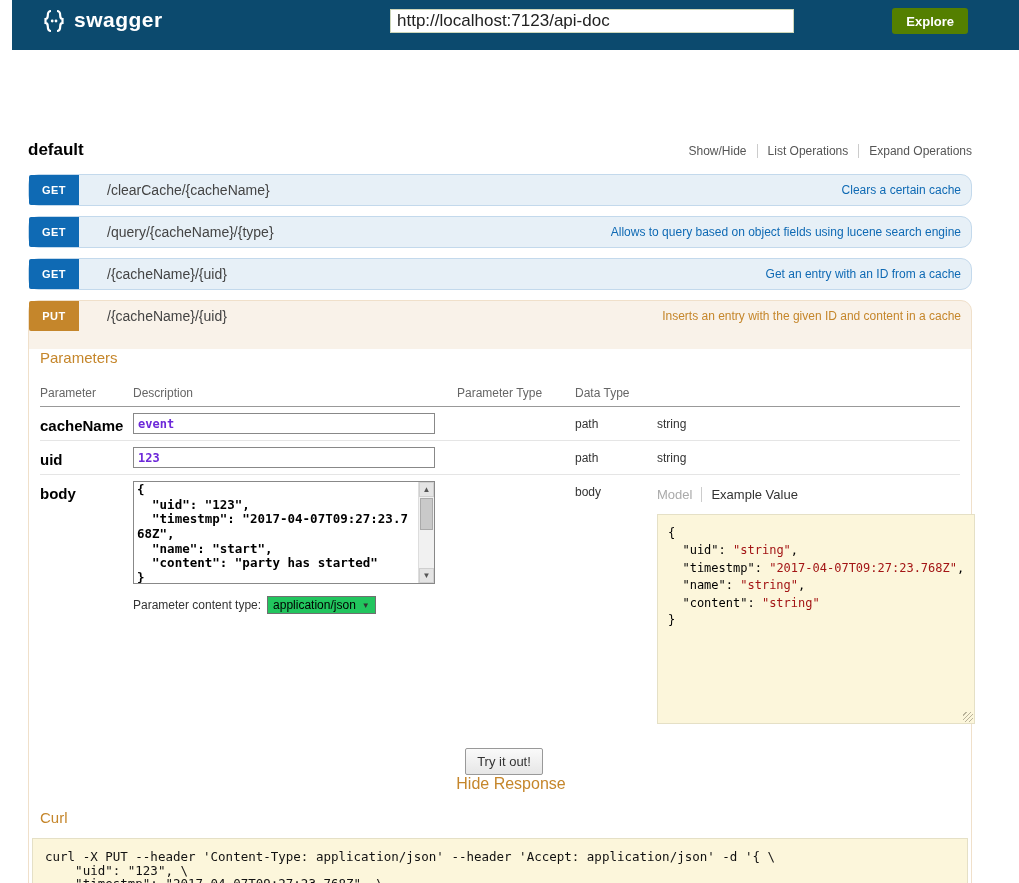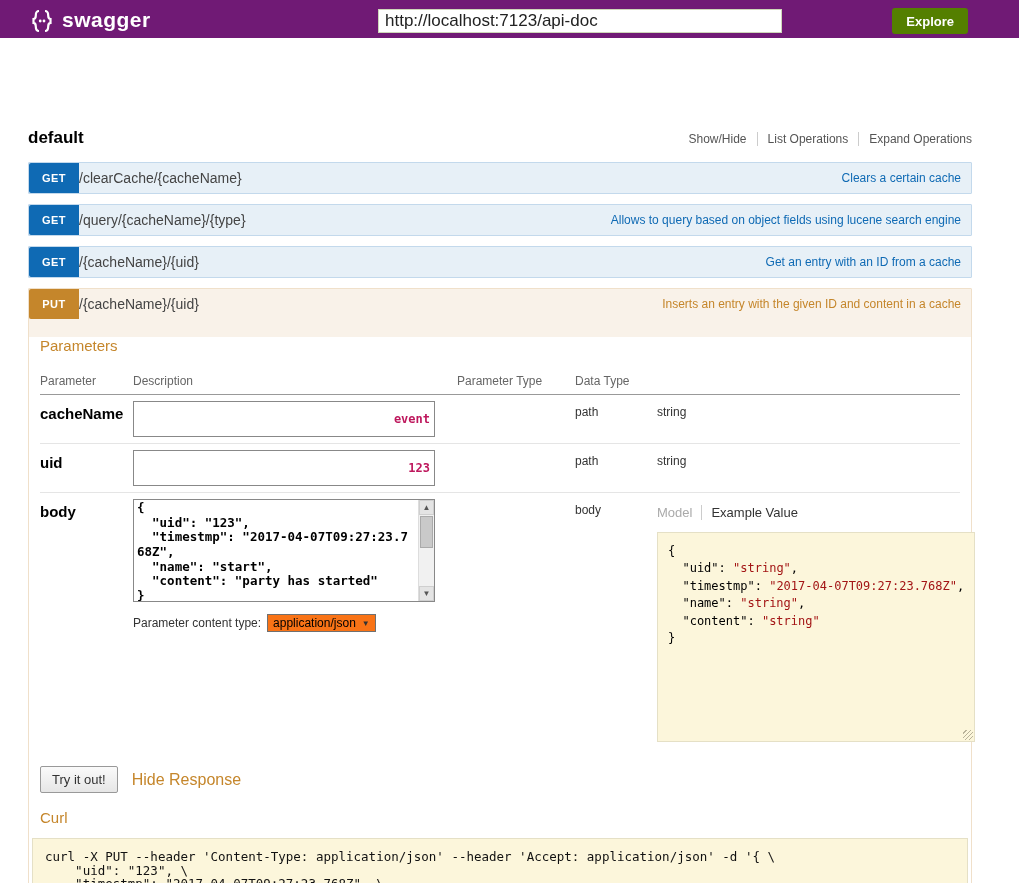--- a/index.html
+++ b/index.html
@@ -4,21 +4,21 @@
 <style>
   * { margin:0; padding:0; box-sizing:border-box; }
   html,body { background:#fff; }
   body {
     width:1019px; height:883px; overflow:hidden;
     font-family:"Liberation Sans", sans-serif;
     font-size:13px; color:#333;
   }
   
   .topbar {
-    position:relative; height:38px; background:#701a75;
+    position:relative; height:50px; background:#0c4a6e;margin-left:12px;
   }
   .logo { position:absolute; left:28px; top:7px; }
   .brand {
     position:absolute; left:62px; top:8px;
     color:#fff; font-size:21px; font-weight:bold; letter-spacing:.5px;
   }
   .url-input {
     position:absolute; left:378px; top:9px; width:404px; height:24px;
     border:1px solid #cdd6b9; background:#fff; padding:0 6px;
     font-family:"Liberation Sans",sans-serif; font-size:17px; color:#222;
@@ -30,27 +30,27 @@
   }
   
   main { width:944px; margin-left:28px; padding-top:90px; }
   .section-head { display:flex; align-items:baseline; margin-bottom:14px; }
   .section-title { font-size:17px; font-weight:bold; color:#000; }
   .section-links { margin-left:auto; font-size:12px; color:#555; }
   .section-links a { color:#555; text-decoration:none; cursor:pointer; padding:0 10px; }
   .section-links a + a { border-left:1px solid #ccc; }
   .section-links a:last-child { padding-right:0; }
   
-  .op { border:1px solid; border-radius:1px; margin-bottom:10px; }
+  .op { border:1px solid; border-radius:11px; margin-bottom:10px; }
   .op-head { display:flex; align-items:center; height:30px; cursor:pointer; }
   .method {
     width:50px; align-self:stretch; display:flex; align-items:center; justify-content:center;
     color:#fff; font-weight:bold; font-size:11px; letter-spacing:.5px; border-radius:2px 0 0 2px;
   }
-  .path { margin-left:0; font-size:14px; color:#444; text-decoration:none; }
+  .path { margin-left:28px; font-size:14px; color:#444; text-decoration:none; }
   .summary { margin-left:auto; margin-right:10px; font-size:12px; text-decoration:none; }
   .op.get  { background:#e7f0f7; border-color:#c3d9ec; }
   .op.get .method { background:#0f6ab4; }
   .op.get .summary { color:#0f6ab4; }
   .op.put  { background:#f9f2e9; border-color:#f0e0ca; }
   .op.put .method { background:#c5862b; }
   .op.put .summary { color:#c5862b; }
   
   .op-body { background:#fff; padding:0 3px 0 3px; border-radius:0 0 3px 3px; }
   .panel-title { font-size:15px; font-weight:normal; color:#c5862b; margin:18px 0 0 8px; }
@@ -58,40 +58,40 @@
   .trow, .thead {
     display:grid; grid-template-columns:93px 324px 118px 82px 1fr;
     padding:6px 0; align-items:start;
   }
   .thead { color:#666; border-bottom:1px solid #999; align-items:center; padding-bottom:6px; }
   .trow { border-bottom:1px solid #e5e5e5; }
   .trow.last { border-bottom:none; }
   .pname { font-weight:bold; color:#000; font-size:15px; padding-top:4px; }
   .ptype, .pdatatype { color:#333; padding-top:4px; }
   .val-input {
-    width:302px; height:36px; border:1px solid #888; padding:0 4px;
-    font-family:"DejaVu Sans Mono",monospace; font-weight:bold; font-size:12px; color:#be185d;text-align:right;
+    width:302px; height:21px; border:1px solid #888; padding:0 4px;
+    font-family:"DejaVu Sans Mono",monospace; font-weight:bold; font-size:12px; color:#6d28d9;
   }
   
   .fake-textarea { position:relative; width:302px; height:103px; border:1px solid #888; background:#fff; }
   .fake-textarea pre {
     width:calc(100% - 17px); height:100%; overflow:hidden; padding:1px 3px;
     font-family:"DejaVu Sans Mono",monospace; font-weight:bold; font-size:12.5px; line-height:1.17;
     white-space:pre-wrap; word-break:break-all; color:#000;
   }
   .scrollbar { position:absolute; top:0; right:0; bottom:0; width:16px; background:#f1f1f1; border-left:1px solid #ddd; }
   .sb-btn {
     position:absolute; left:0; right:0; height:15px; background:#e4e4e4; border:1px solid #cfcfcf;
     color:#555; font-size:8px; line-height:13px; text-align:center; cursor:pointer;
   }
   .sb-up { top:0; } .sb-down { bottom:0; }
   .sb-thumb { position:absolute; top:16px; left:1px; right:1px; height:32px; background:#c9c9c9; border:1px solid #aaa; cursor:grab; }
   .ctype-row { margin-top:12px; font-size:12px; color:#333; display:flex; align-items:center; }
   .ctype-select {
-    margin-left:6px; border:1px solid #707070; background:#f97316; padding:1px 5px;
+    margin-left:6px; border:1px solid #707070; background:#22c55e; padding:1px 5px;
     font-size:12px; color:#000; cursor:pointer; display:inline-flex; align-items:center; gap:6px;
   }
   .ctype-select .caret { font-size:8px; color:#333; }
   
   .dt-cell { padding-right:6px; }
   .tabs { display:flex; align-items:center; font-size:13px; margin-top:2px; }
   .tab-model { color:#aaa; padding-right:9px; cursor:pointer; }
   .tab-example { color:#333; padding-left:9px; border-left:1px solid #ccc; cursor:pointer; }
   .example-box {
     position:relative; margin-top:12px; min-height:210px;
@@ -100,21 +100,21 @@
   .example-box code {
     font-family:"DejaVu Sans Mono",monospace; font-size:12px; line-height:1.45;
     white-space:pre; color:#000; display:block;
   }
   .example-box .str { color:#a31515; }
   .resize-handle {
     position:absolute; right:1px; bottom:1px; width:10px; height:10px; cursor:nwse-resize;
     background:repeating-linear-gradient(135deg, transparent 0 2px, #b9b39a 2px 3px);
   }
   
-  .actions-row { display:flex; align-items:center; margin:18px 0 0 8px; }
+  .actions-row { display:flex; align-items:center; margin:18px 0 0 8px;flex-direction:column; }
   .try-btn {
     font-size:13px; color:#333; padding:5px 11px; cursor:pointer;
     background:linear-gradient(#fafafa,#e6e6e6); border:1px solid #999; border-radius:2px;
   }
   .hide-response { margin-left:14px; font-size:16px; color:#c5862b; cursor:pointer;text-align:center; }
   .curl-title { margin:16px 0 0 8px; }
   .code-box {
     background:#fcf6db; border:1px solid #e5e0c6;
   }
   .curl-box {

